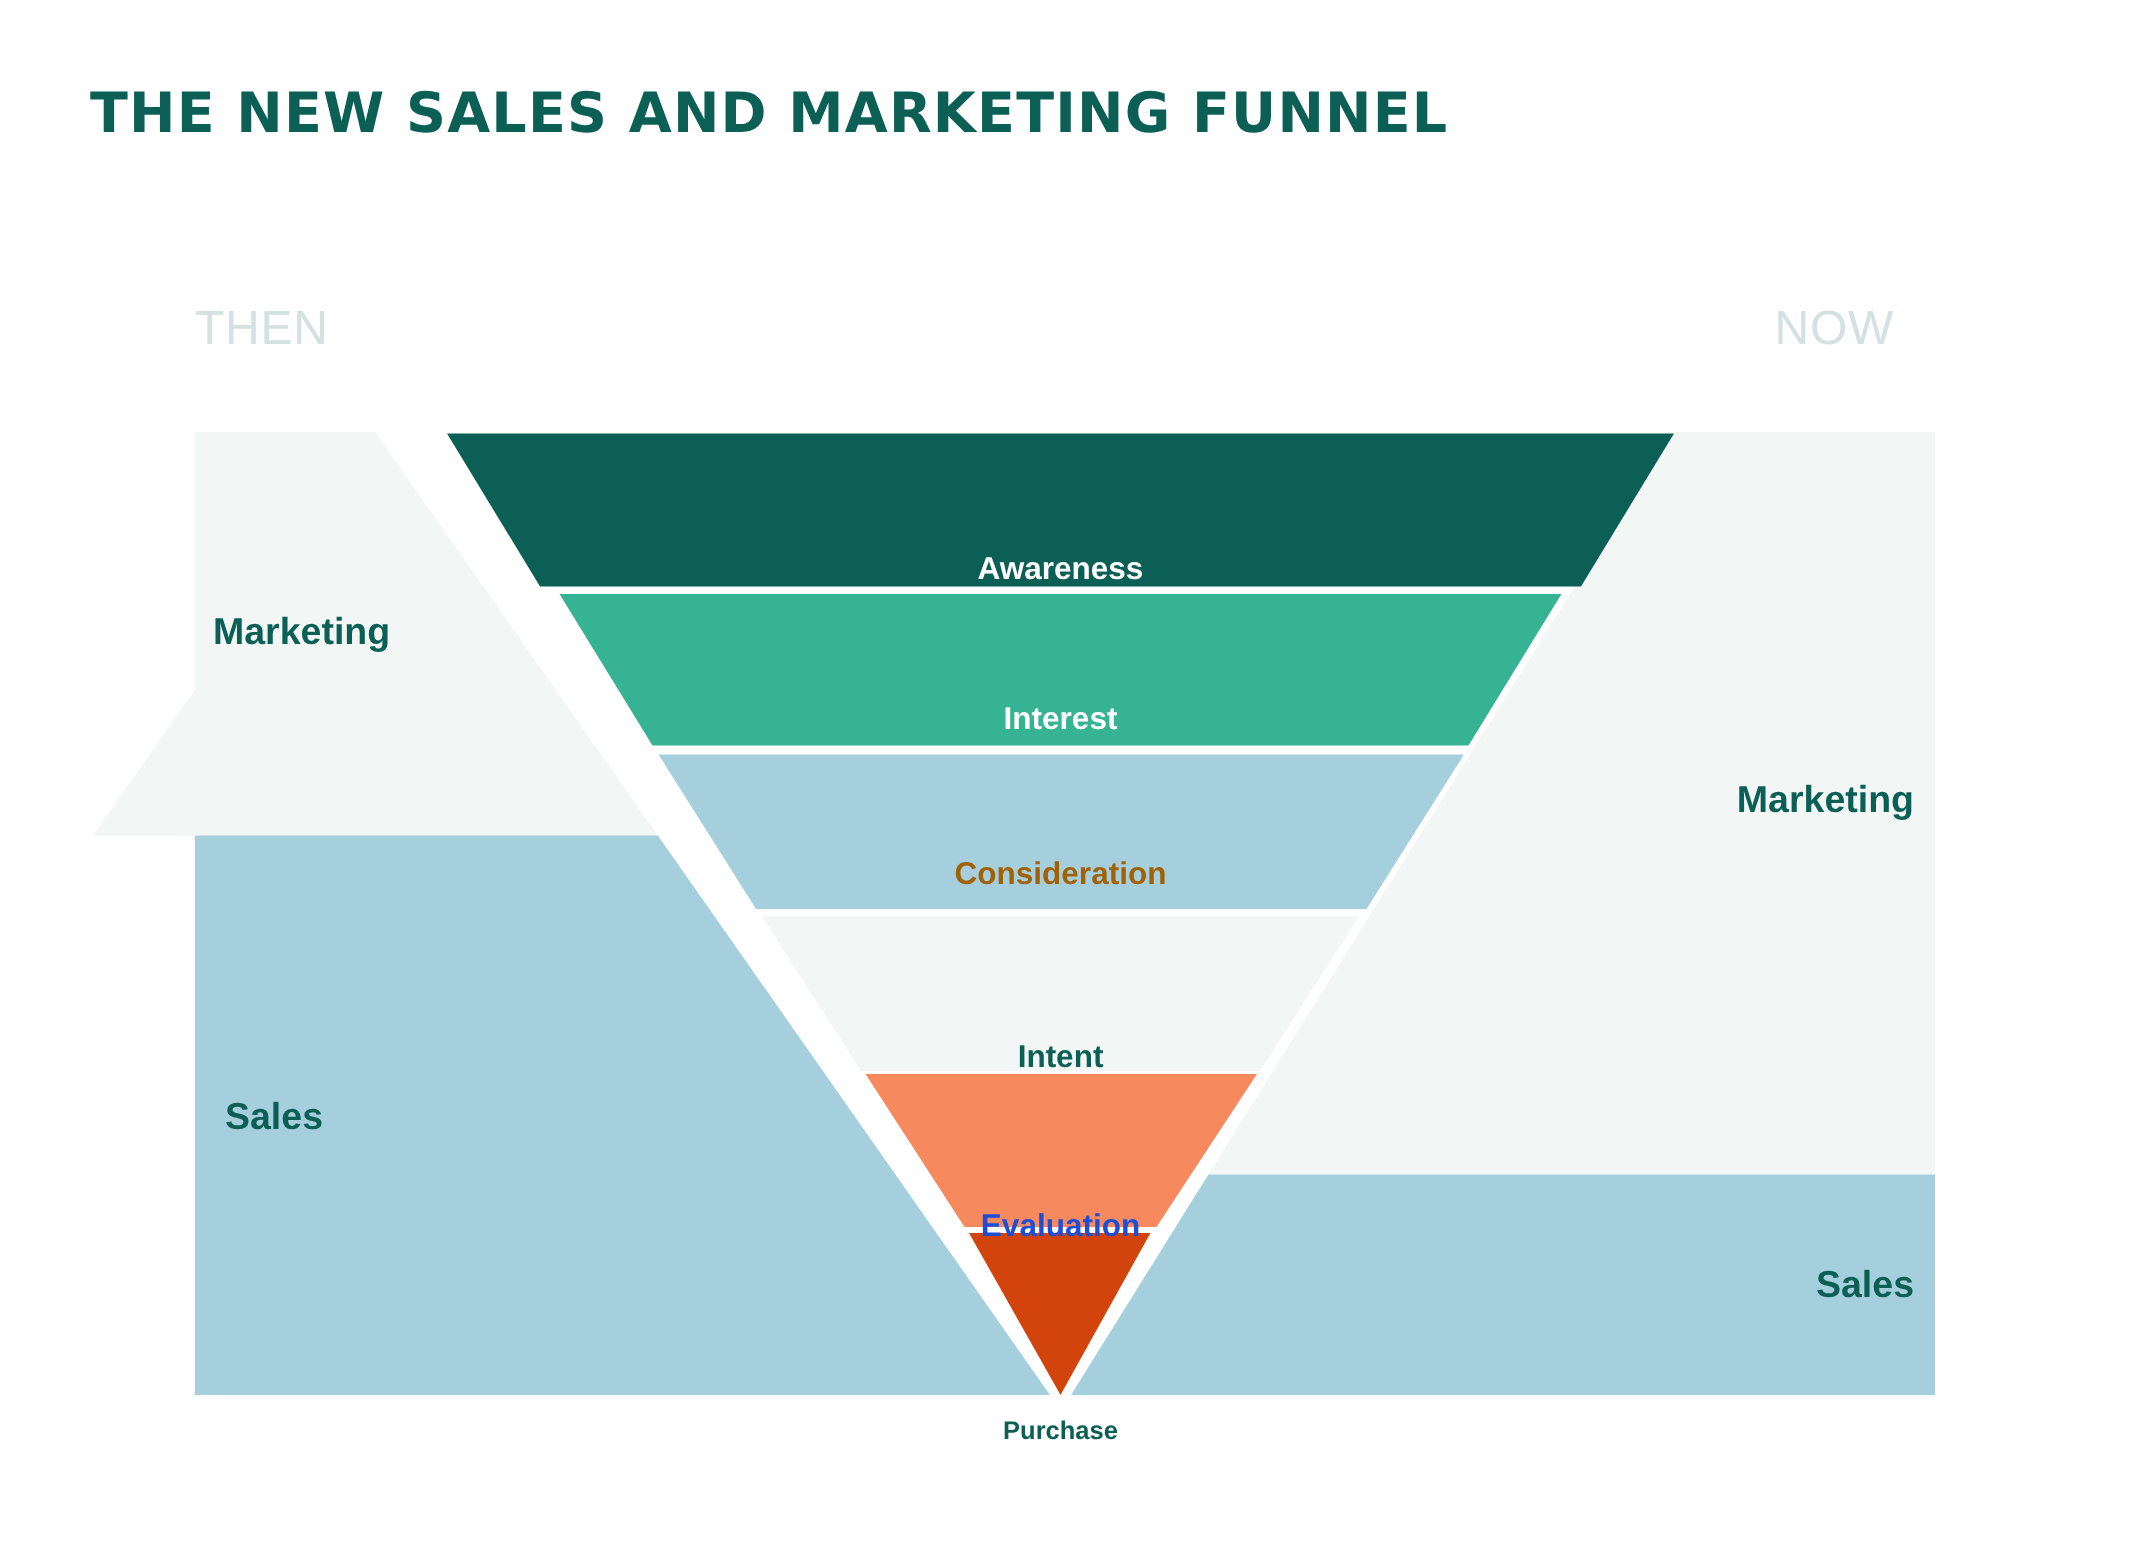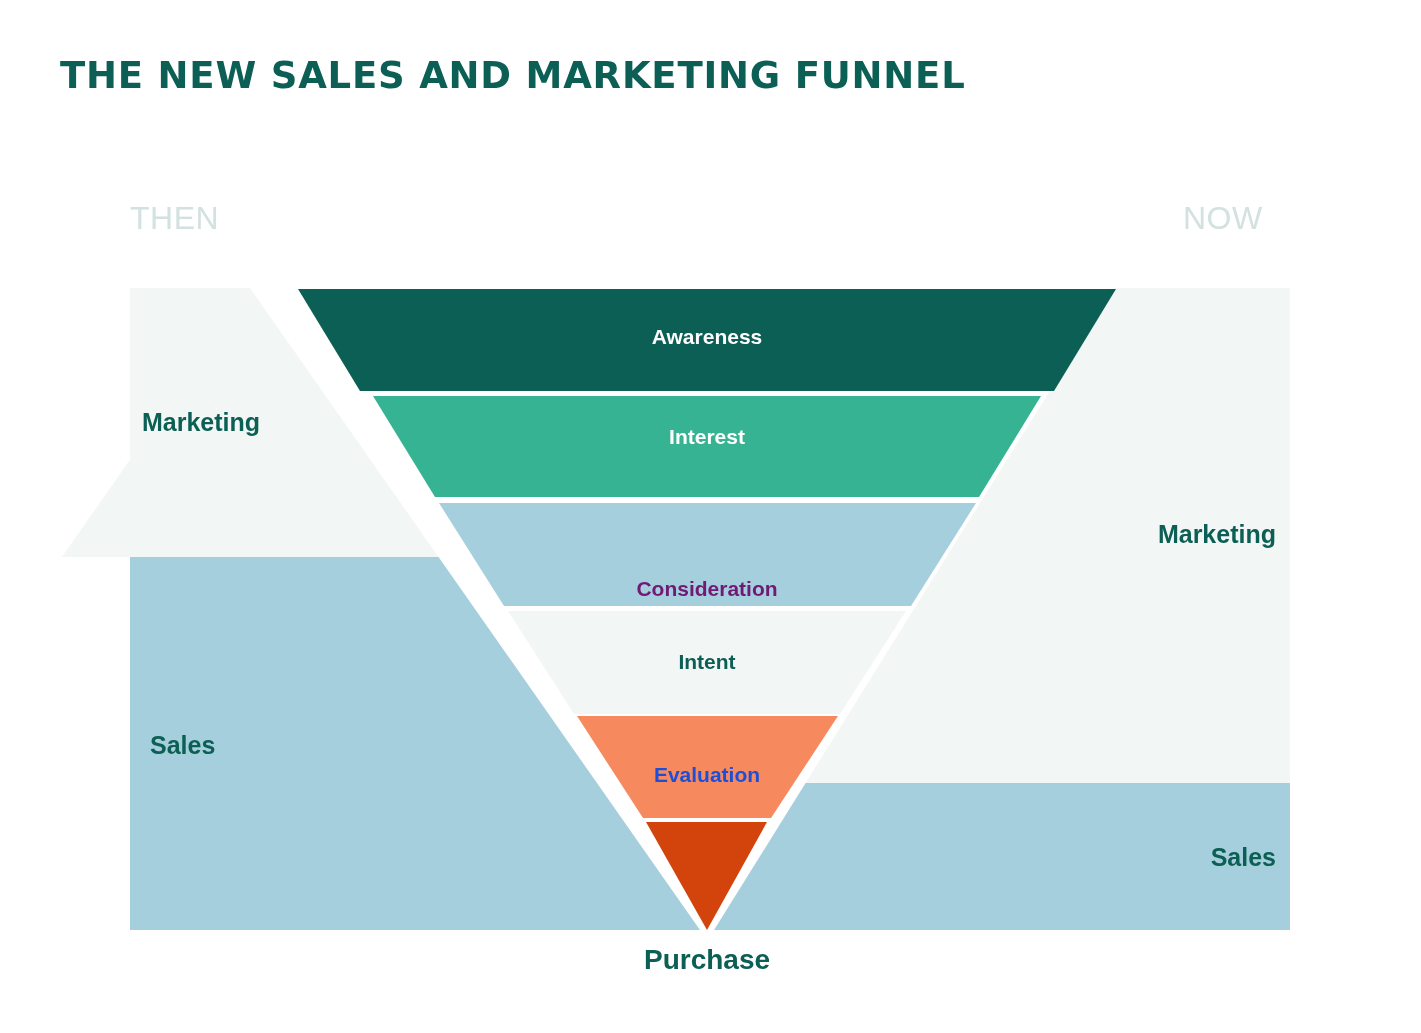--- a/index.html
+++ b/index.html
@@ -53,34 +53,35 @@
     height: 1033px;
   }
   .stage-label {
     position: absolute;
     text-align: center;
     font-size: 21px;
     font-weight: bold;
     font-family: "Liberation Sans", sans-serif;
     white-space: nowrap;
     transform: translate(-50%, -50%);
+    margin-top: 43px;
   }
   .side-label {
     position: absolute;
     font-size: 25px;
     font-weight: bold;
     color: #0c5f54;
     font-family: "Liberation Sans", sans-serif;
     white-space: nowrap;
     transform: translateY(-50%);
   }
   .side-label.right { transform: translate(-100%, -50%); }
   #purchase-label {
     position: absolute;
-    font-size: 28px;
+    font-size: 17px;
     font-weight: bold;
     color: #0c5f54;
     font-family: "Liberation Sans", sans-serif;
     white-space: nowrap;
     transform: translateX(-50%);
     left: 707px;
     top: 944px;
   }
 </style>
 </head>
@@ -127,21 +128,21 @@
     <polygon points="373,396 1041,396 1980,396" fill="none"></polygon>
     <polygon points="373,396 1041,396 979,497 435,497" fill="#35b392"></polygon>
     <polygon points="439,503 976,503 911,606 504,606" fill="#a6cfdd"></polygon>
     <polygon points="508,611 906,611 840,714 574,714" fill="#f2f6f4"></polygon>
     <polygon points="577,716 838,716 771,818 643,818" fill="#f7895e"></polygon>
     <polygon points="646,822 767,822 707,930" fill="#d2440b"></polygon>
   </svg>
 
   <div class="stage-label" style="left:707px; top:337px; color:#ffffff;">Awareness</div>
   <div class="stage-label" style="left:707px; top:437px; color:#ffffff;">Interest</div>
-  <div class="stage-label" style="left:707px; top:589px; color:#701a75;">Consideration</div>
+  <div class="stage-label" style="left:707px; top:540px; color:#a16207;">Consideration</div>
   <div class="stage-label" style="left:707px; top:662px; color:#0c5f54;">Intent</div>
   <div class="stage-label" style="left:707px; top:775px; color:#1d4ed8;">Evaluation</div>
 
   <div id="purchase-label">Purchase</div>
 
   <div class="side-label" style="left:142px; top:422px;">Marketing</div>
   <div class="side-label" style="left:150px; top:745px;">Sales</div>
   <div class="side-label right" style="left:1276px; top:534px;">Marketing</div>
   <div class="side-label right" style="left:1276px; top:857px;">Sales</div>
 

